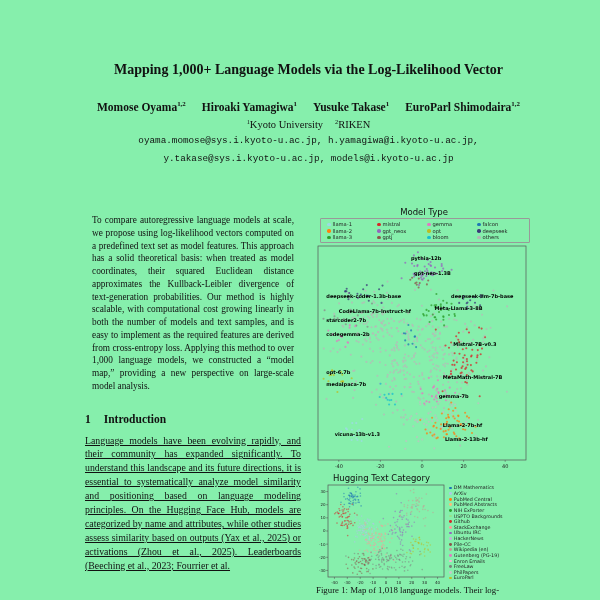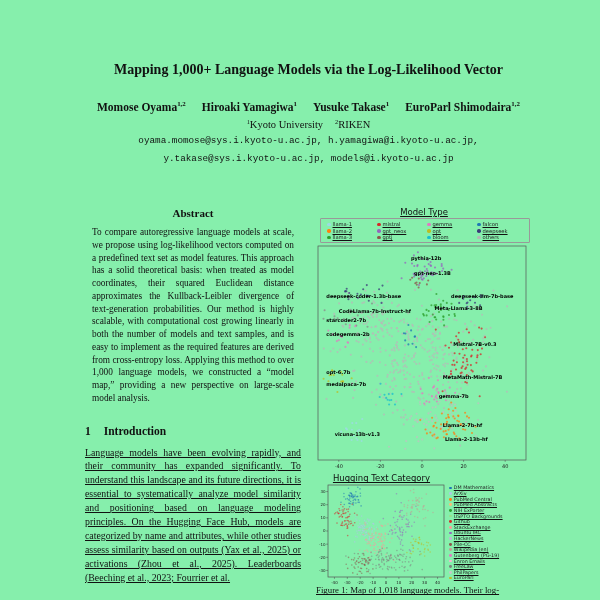--- a/index.html
+++ b/index.html
@@ -9,21 +9,21 @@
   .title{font-size:14px;font-weight:bold;text-align:center;margin:16px 0 0;}
   .authors{text-align:center;margin-top:22px;font-weight:bold;font-size:11.5px;}
   .authors .author{margin:0 8px;white-space:nowrap;}
   sup{font-size:60%;}
   .affils{text-align:center;font-size:10.5px;margin-top:5px;}
   .affils .affil{margin:0 6px;}
   .emails{text-align:center;font-family:"Liberation Mono","DejaVu Sans Mono",monospace;
           font-size:9.3px;margin-top:4px;line-height:1.45;}
   .columns{display:flex;gap:15px;margin-top:42px;align-items:flex-start;}
   .col-left{width:216px;}
-  .col-right{width:216px;text-decoration:underline;}
+  .col-right{width:216px;}
   .abstract-heading{font-weight:bold;font-size:11px;text-align:center;}
   .abstract-text{font-size:9.3px;line-height:1.37;text-align:justify;margin:7px 7px 0;}
   .section-heading{font-weight:bold;font-size:11.5px;margin-top:20px;display:flex;gap:13px;}
   .intro-text{font-size:9.8px;line-height:1.42;text-align:justify;margin-top:9px;text-decoration:underline;}
   .chart-title{font-family:"DejaVu Sans",sans-serif;font-size:8.5px;color:#111;text-align:center;}
   .legend-grid{display:grid;grid-template-rows:repeat(3,auto);grid-auto-flow:column;
                grid-template-columns:repeat(4,1fr);
                border:0.5px solid #999;border-radius:1px;padding:2px 6px;margin:1px 2px 1px 4px;
                font-family:"DejaVu Sans",sans-serif;font-size:5.2px;color:#222;
                column-gap:4px;row-gap:0.6px;}
@@ -47,21 +47,20 @@
 
     <div class="authors"><span class="author"><span>Momose Oyama</span><sup>1,2</sup></span><span class="author"><span>Hiroaki Yamagiwa</span><sup>1</sup></span><span class="author"><span>Yusuke Takase</span><sup>1</sup></span><span class="author"><span>EuroParl Shimodaira</span><sup>1,2</sup></span></div>
     <div class="affils"><span class="affil"><sup>1</sup><span>Kyoto University</span></span><span class="affil"><sup>2</sup><span>RIKEN</span></span></div>
     <div class="emails">oyama.momose@sys.i.kyoto-u.ac.jp, h.yamagiwa@i.kyoto-u.ac.jp,</div>
     <div class="emails">y.takase@sys.i.kyoto-u.ac.jp, models@i.kyoto-u.ac.jp</div>
 
     <div class="columns">
 
       <div class="col-left">
         <div>
-          <div class="abstract-heading">Abstract</div>
           <p class="abstract-text">To compare autoregressive language models at scale, we propose using log-likelihood vectors computed on a predefined text set as model features. This approach has a solid theoretical basis: when treated as model coordinates, their squared Euclidean distance approximates the Kullback-Leibler divergence of text-generation probabilities. Our method is highly scalable, with computational cost growing linearly in both the number of models and text samples, and is easy to implement as the required features are derived from cross-entropy loss. Applying this method to over 1,000 language models, we constructed a “model map,” providing a new perspective on large-scale model analysis.</p>
         </div>
         <div class="section-heading">
           <span>1</span>
           <span>Introduction</span>
         </div>
         <p class="intro-text">Language models have been evolving rapidly, and their community has expanded significantly. To understand this landscape and its future directions, it is essential to systematically analyze model similarity and positioning based on language modeling principles. On the Hugging Face Hub, models are categorized by name and attributes, while other studies assess similarity based on outputs (Yax et al., 2025) or activations (Zhou et al., 2025). Leaderboards (Beeching et al., 2023; Fourrier et al.</p>
       </div>
 
       <div class="col-right">

